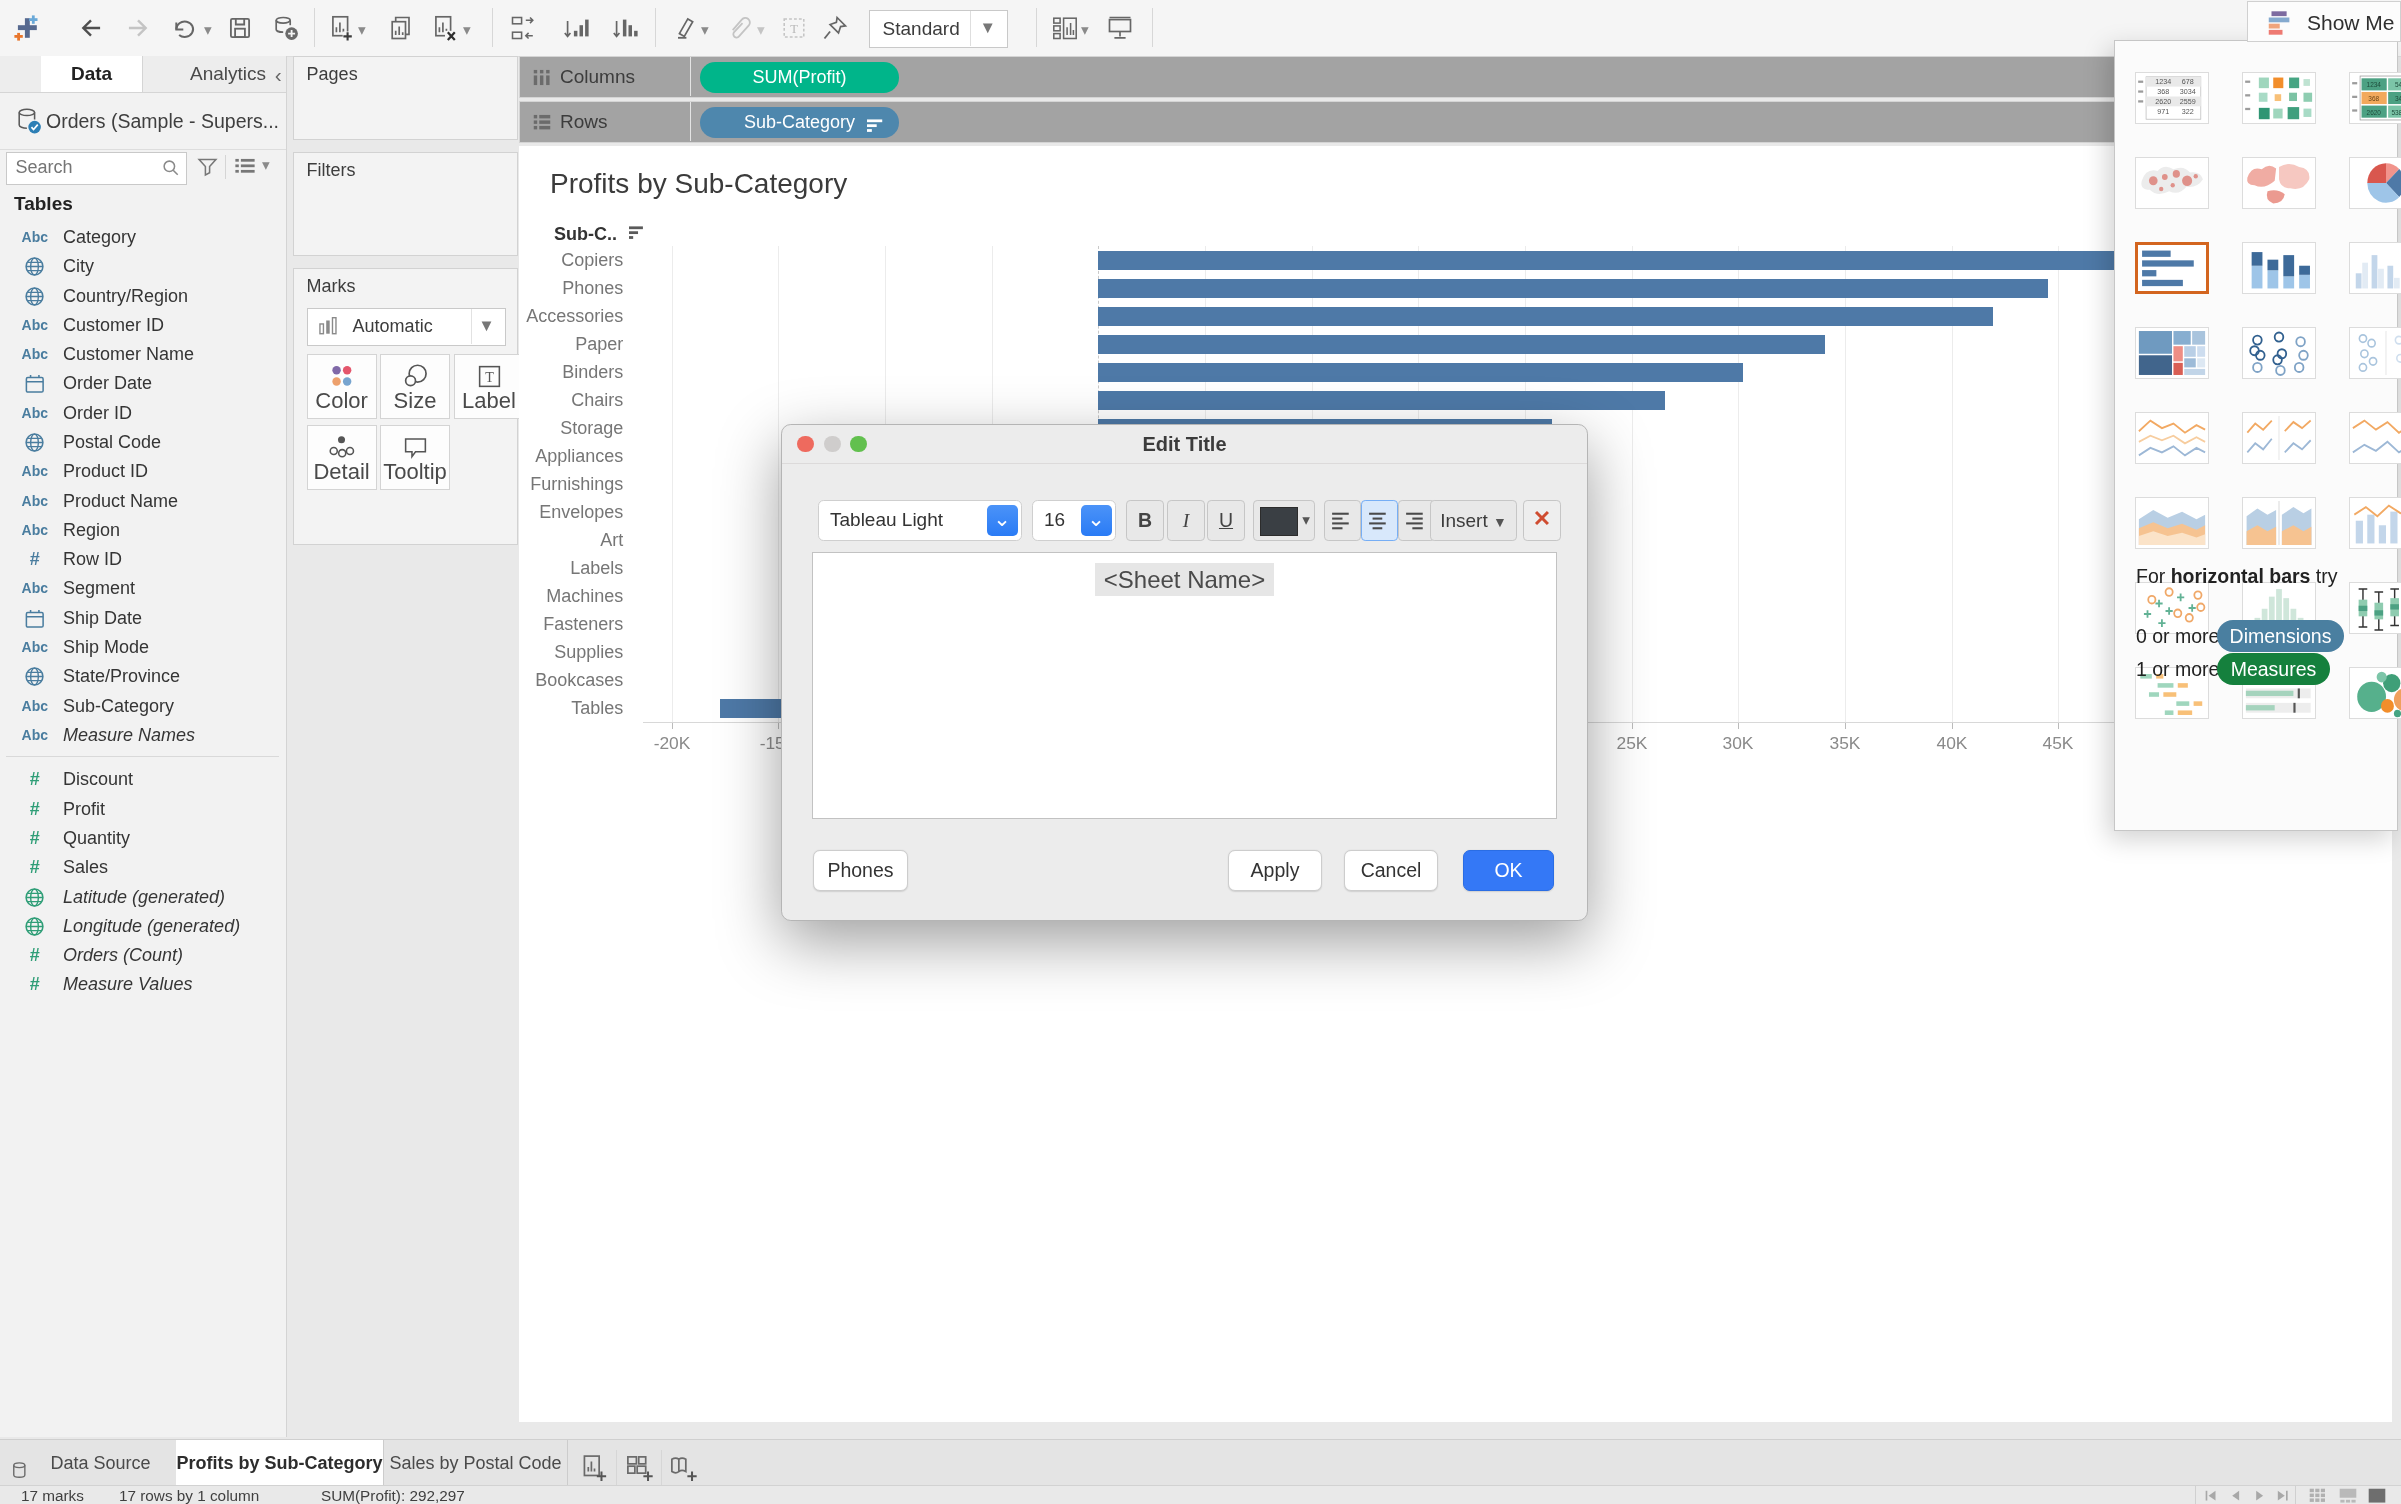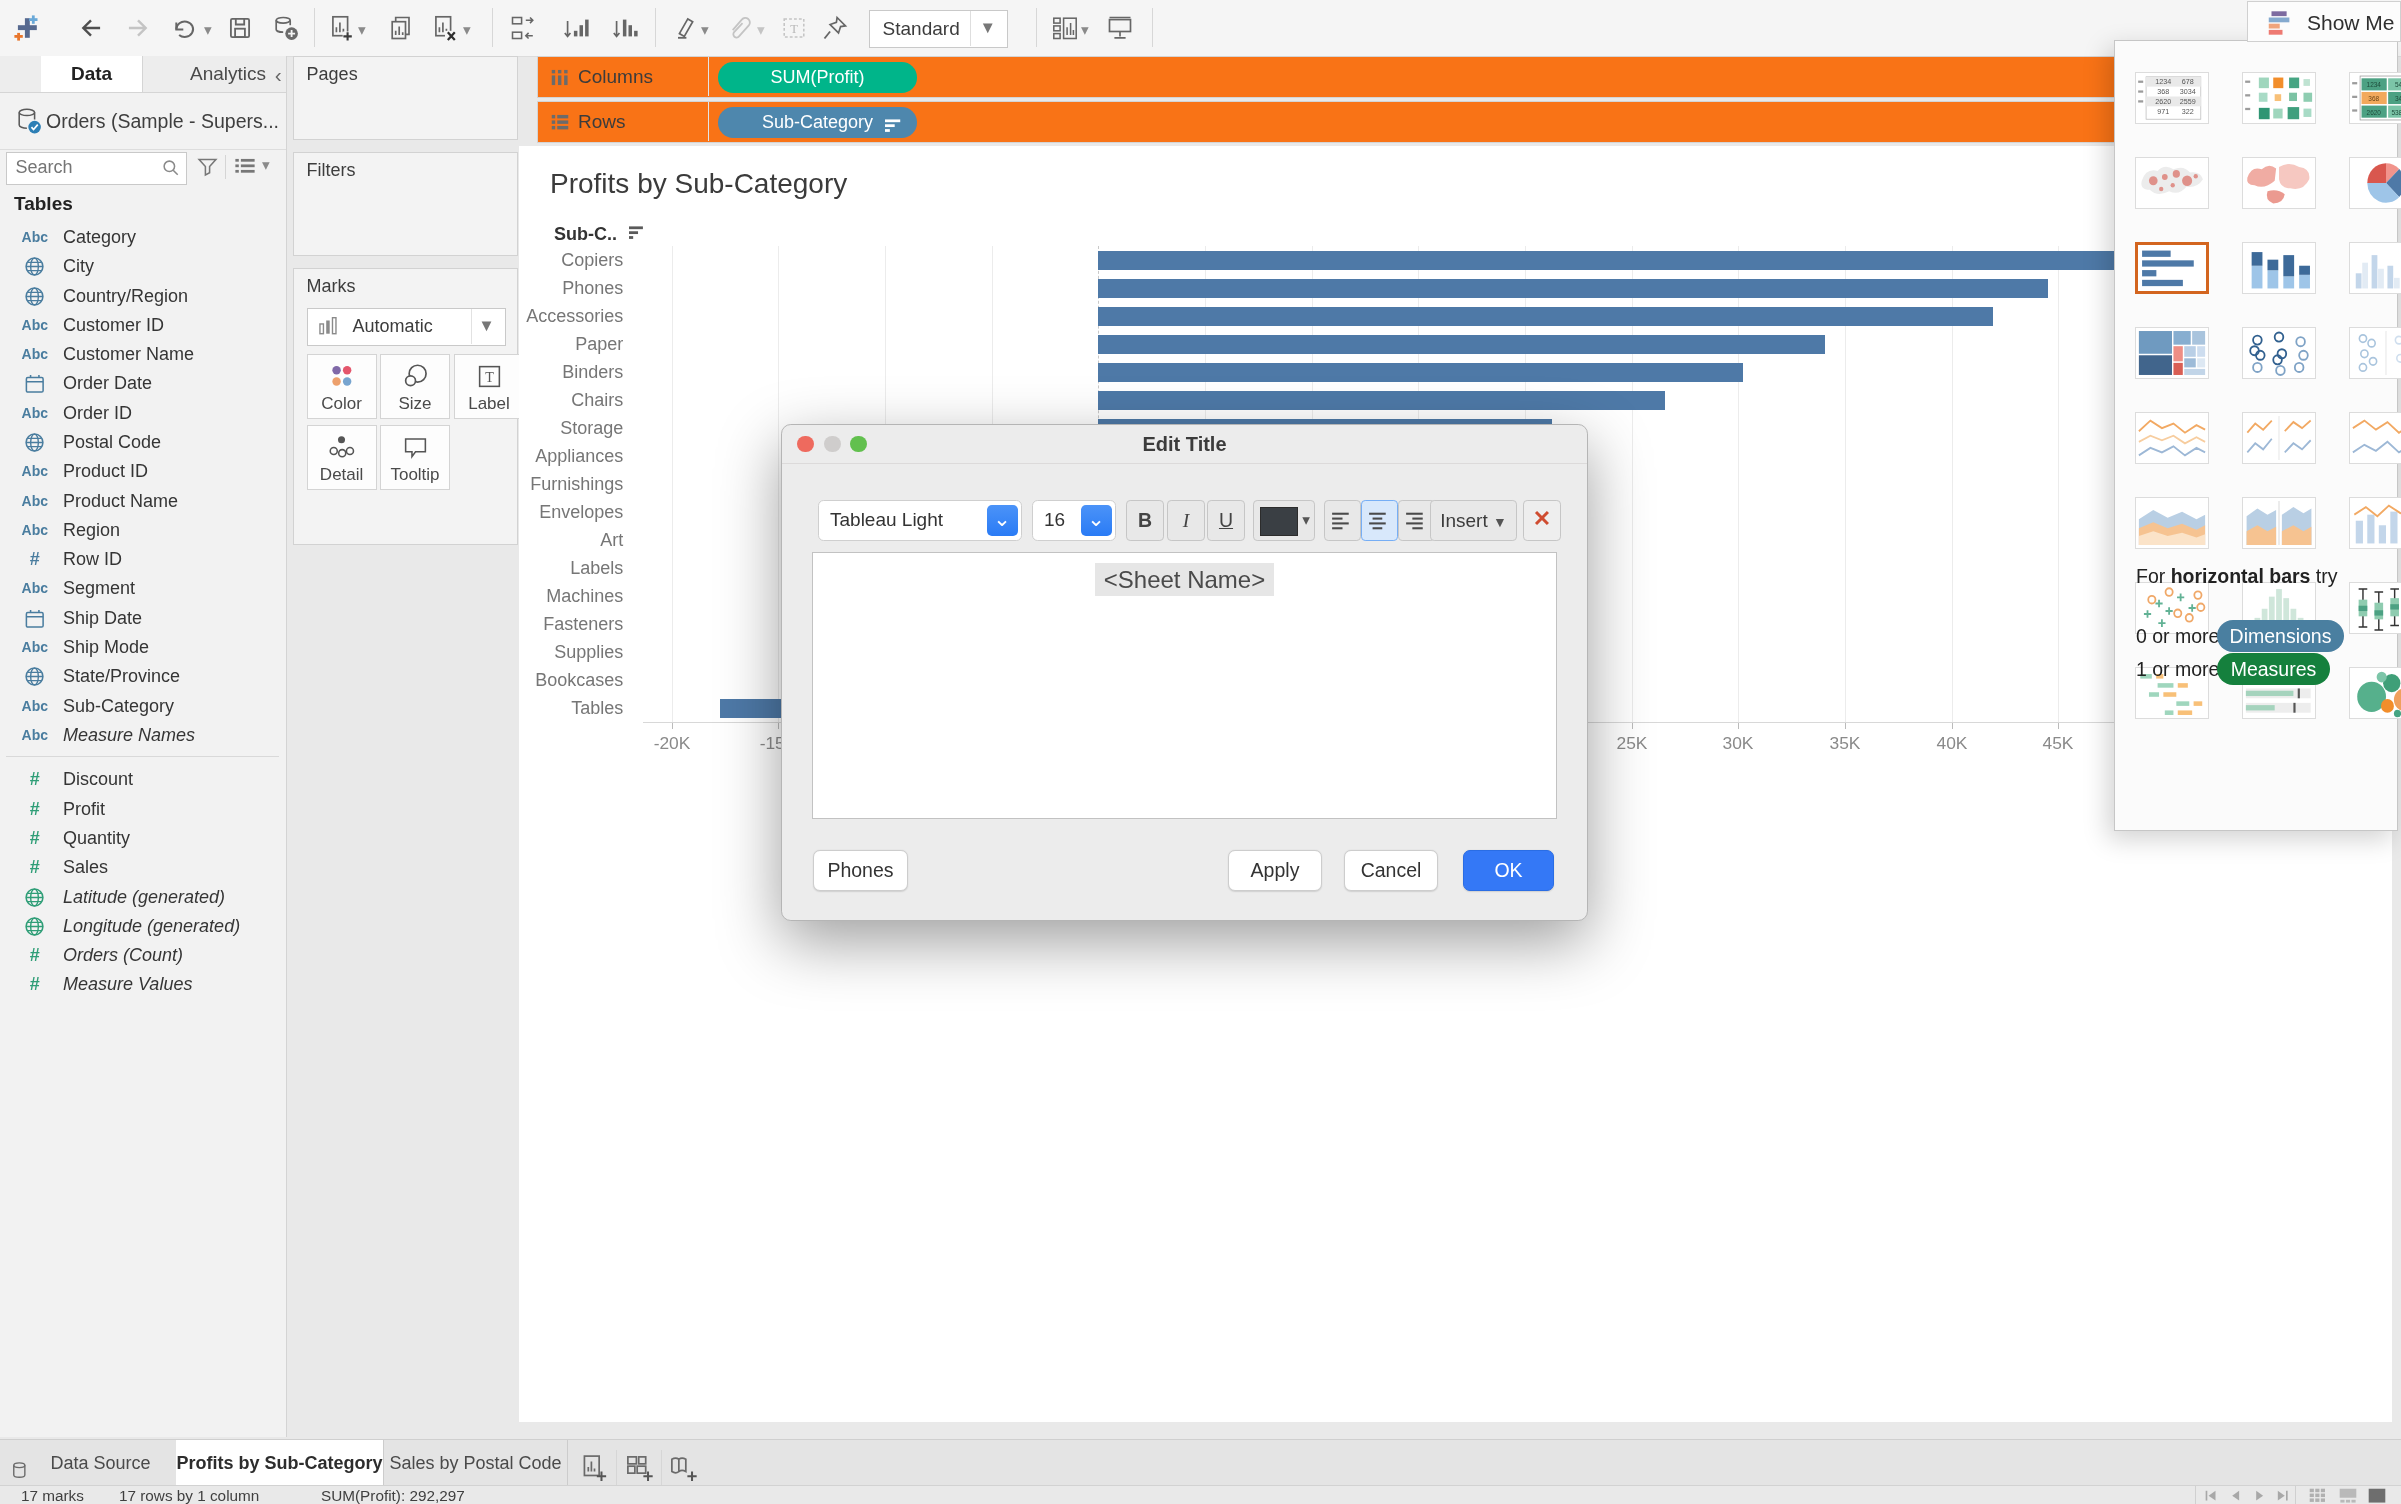--- a/index.html
+++ b/index.html
@@ -35,24 +35,24 @@
   .ital{font-style:italic;}
   #fdivider{position:absolute;left:5.6px;width:273px;height:0.7px;background:#d9d9d9;}
   
   .card{position:absolute;background:#f3f3f3;border:0.7px solid #d2d2d2;}
   .cardlabel{position:absolute;left:12.6px;top:7px;font-size:18px;color:#3d3d3d;}
   #marktype{position:absolute;left:12.6px;top:39px;width:197px;height:36px;background:#fff;border:0.7px solid #c9c9c9;}
   #marktype .mtlabel{position:absolute;left:45px;top:7px;font-size:18px;color:#3c3c3c;}
   #marktype .vdiv{position:absolute;right:33px;top:0;width:0.7px;height:35px;background:#e2e2e2;}
   #marktype .vcaret{position:absolute;right:9.8px;top:7px;color:#777;font-size:16.7px;}
   .mbtn{position:absolute;width:68px;height:63px;background:#fdfdfd;border:0.7px solid #d4d4d4;text-align:center;}
-  .mbtn .mlab{position:absolute;left:0;bottom:4.2px;width:100%;font-size:17px;color:#4a4a4a;}
+  .mbtn .mlab{position:absolute;left:0;bottom:4.2px;width:100%;font-size:22px;color:#4a4a4a;}
   .mbtn svg{margin-top:5.6px;}
   
-  .shelf{position:absolute;left:537px;width:1597px;height:40px;background:#f97316;border:0.7px solid #d4d4d4;}
+  .shelf{position:absolute;left:519px;width:1597px;height:40px;background:#a3a3a3;border:0.7px solid #d4d4d4;}
   .shelflabel{position:absolute;left:40px;top:9px;font-size:19px;color:#3c3c3c;}
   .shelfdiv{position:absolute;left:170px;top:0;width:0.7px;height:39px;background:#e4e4e4;}
   .pill{position:absolute;left:180px;top:4.9px;width:199px;height:31px;border-radius:15.3px;color:#fff;font-size:18px;text-align:center;line-height:31px;}
   
   #canvas{position:absolute;left:519px;top:146px;width:1873px;height:1276px;background:#fff;z-index:1;}
   #charttitle{position:absolute;left:31px;top:22px;font-size:28px;color:#3b3b3b;font-weight:400;}
   #rowfield{position:absolute;left:35px;top:78px;font-size:18px;font-weight:bold;color:#333;}
   #rowlabels{position:absolute;left:0px;top:100px;width:114px;}
   .rlab{position:absolute;right:9.8px;height:21px;line-height:21px;font-size:18px;color:#767676;white-space:nowrap;}
   #plot{position:absolute;left:124px;top:100px;width:1660px;height:476px;overflow:hidden;}

